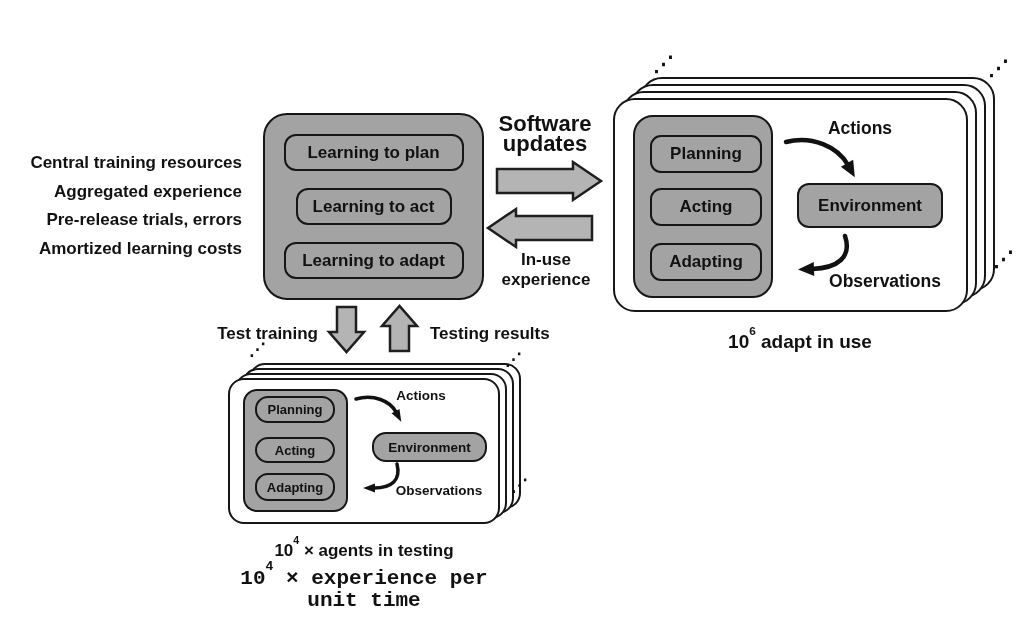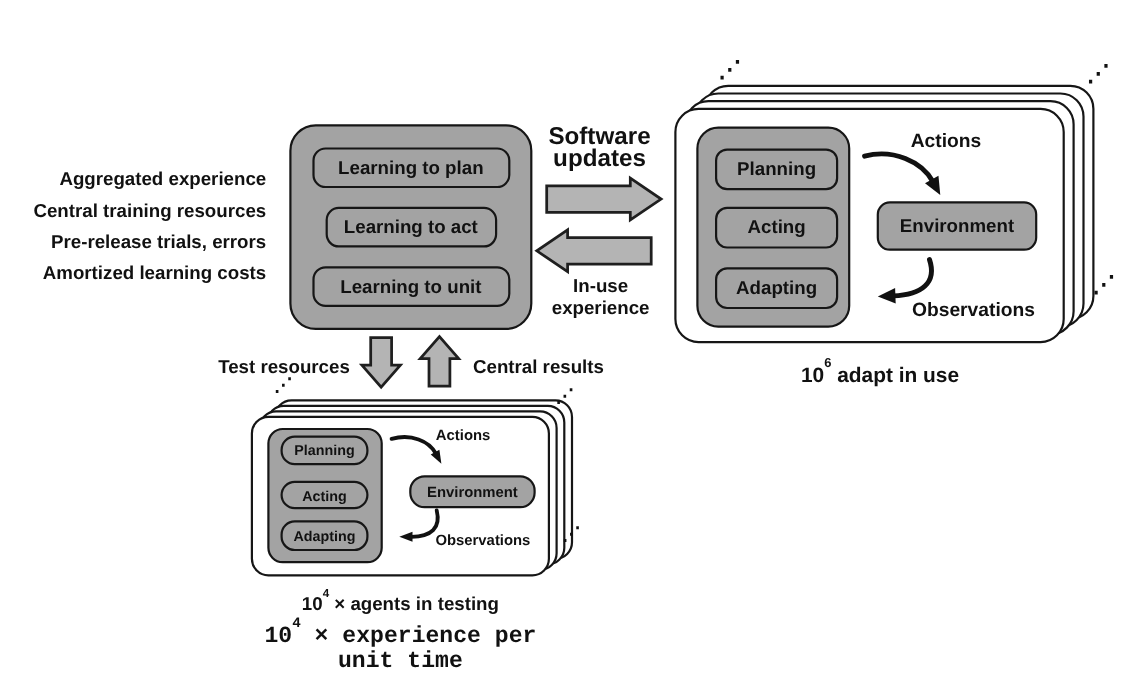--- a/index.html
+++ b/index.html
@@ -16,43 +16,43 @@
   sup.e{font-size:0.62em;position:relative;top:-0.5em;}
   .cap{text-align:center;line-height:22px;}
   svg.overlay{position:absolute;left:0;top:0;z-index:40;pointer-events:none;}
 </style>
 </head>
 <body>
 
 <div class="canvas">
 
   <div class="abs notes" style="left:0;top:149;width:242px;left:0px;top:149px;">
+    <div>Central training resources</div>
     <div>Aggregated experience</div>
-    <div>Central training resources</div>
     <div>Pre-release trials, errors</div>
     <div>Amortized learning costs</div>
   </div>
 
   <div class="abs box" style="left:263px;top:113px;width:221px;height:187px;border-radius:24px;display:flex;flex-direction:column;justify-content:space-between;align-items:center;padding:19px 0;">
     <div class="box cc" style="width:180px;height:37px;border-radius:12px;font-size:17px;">Learning to plan</div>
     <div class="box cc" style="width:156px;height:37px;border-radius:12px;font-size:17px;">Learning to act</div>
-    <div class="box cc" style="width:180px;height:37px;border-radius:12px;font-size:17px;">Learning to unit</div>
+    <div class="box cc" style="width:180px;height:37px;border-radius:12px;font-size:17px;">Learning to adapt</div>
   </div>
 
   <div class="abs lbl" style="left:495px;top:114px;width:100px;font-size:22px;">
     <div>Software</div>
     <div>updates</div>
   </div>
   <div class="abs lbl" style="left:496px;top:250px;width:100px;font-size:17px;">
     <div>In-use</div>
     <div>experience</div>
   </div>
 
-  <div class="abs" style="left:185px;top:324px;width:133px;font-size:17px;text-align:right;">Test resources</div>
-  <div class="abs" style="left:430px;top:324px;width:150px;font-size:17px;text-align:left;">Central results</div>
+  <div class="abs" style="left:185px;top:324px;width:133px;font-size:17px;text-align:right;">Test training</div>
+  <div class="abs" style="left:430px;top:324px;width:150px;font-size:17px;text-align:left;">Testing results</div>
 
   <div class="abs layer" style="left:640px;top:77px;width:355px;height:214px;border-radius:22px;"></div>
   <div class="abs layer" style="left:631px;top:84px;width:355px;height:214px;border-radius:22px;"></div>
   <div class="abs layer" style="left:622px;top:91px;width:355px;height:214px;border-radius:22px;"></div>
   <div class="abs layer" style="left:613px;top:98px;width:355px;height:214px;border-radius:22px;"></div>
 
   <div class="abs box" style="left:633px;top:115px;width:140px;height:183px;border-radius:20px;"></div>
   <div class="abs box cc" style="left:650px;top:135px;width:112px;height:38px;border-radius:11px;font-size:17px;">Planning</div>
   <div class="abs box cc" style="left:650px;top:188px;width:112px;height:38px;border-radius:11px;font-size:17px;">Acting</div>
   <div class="abs box cc" style="left:650px;top:243px;width:112px;height:38px;border-radius:11px;font-size:17px;">Adapting</div>

